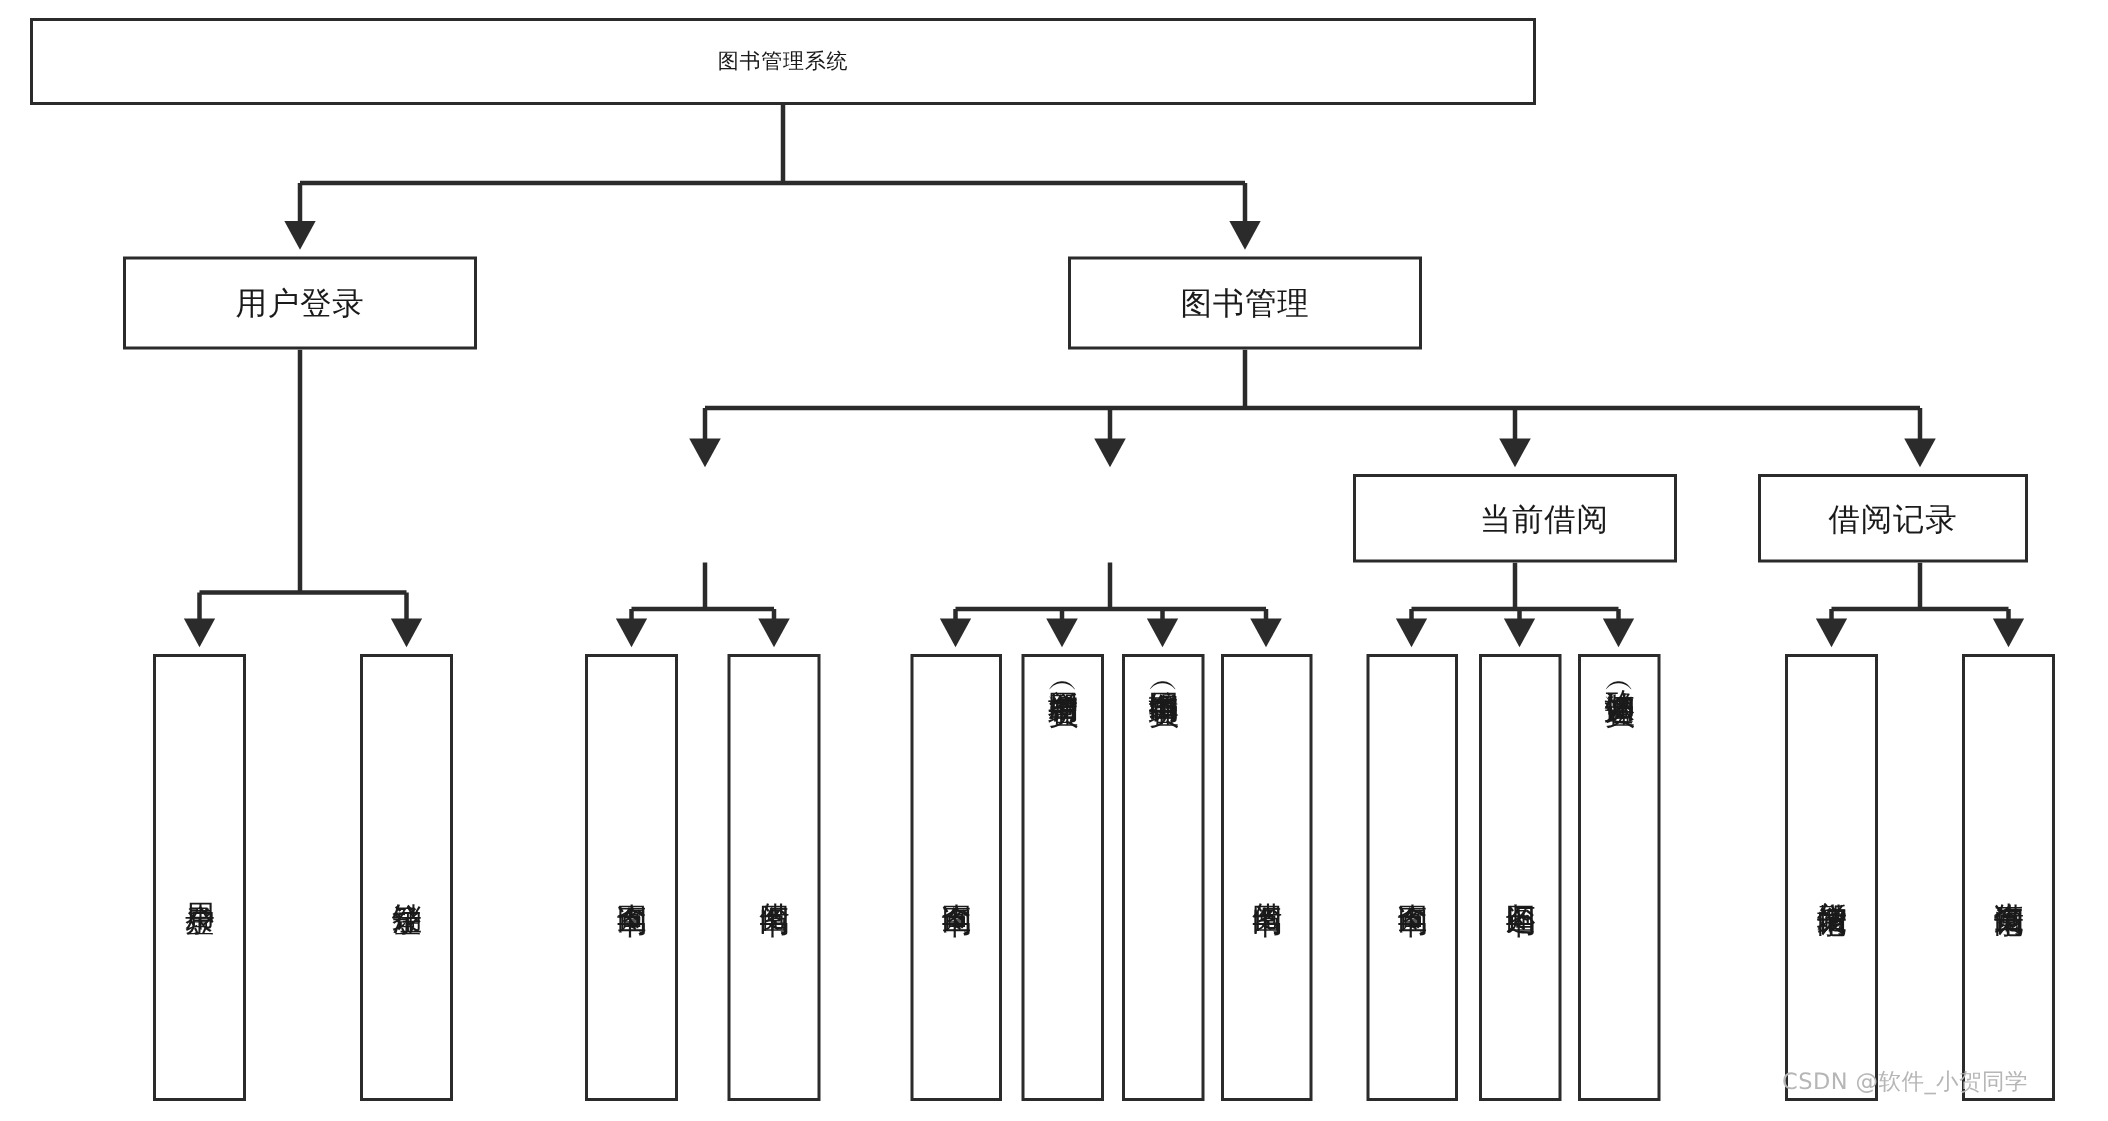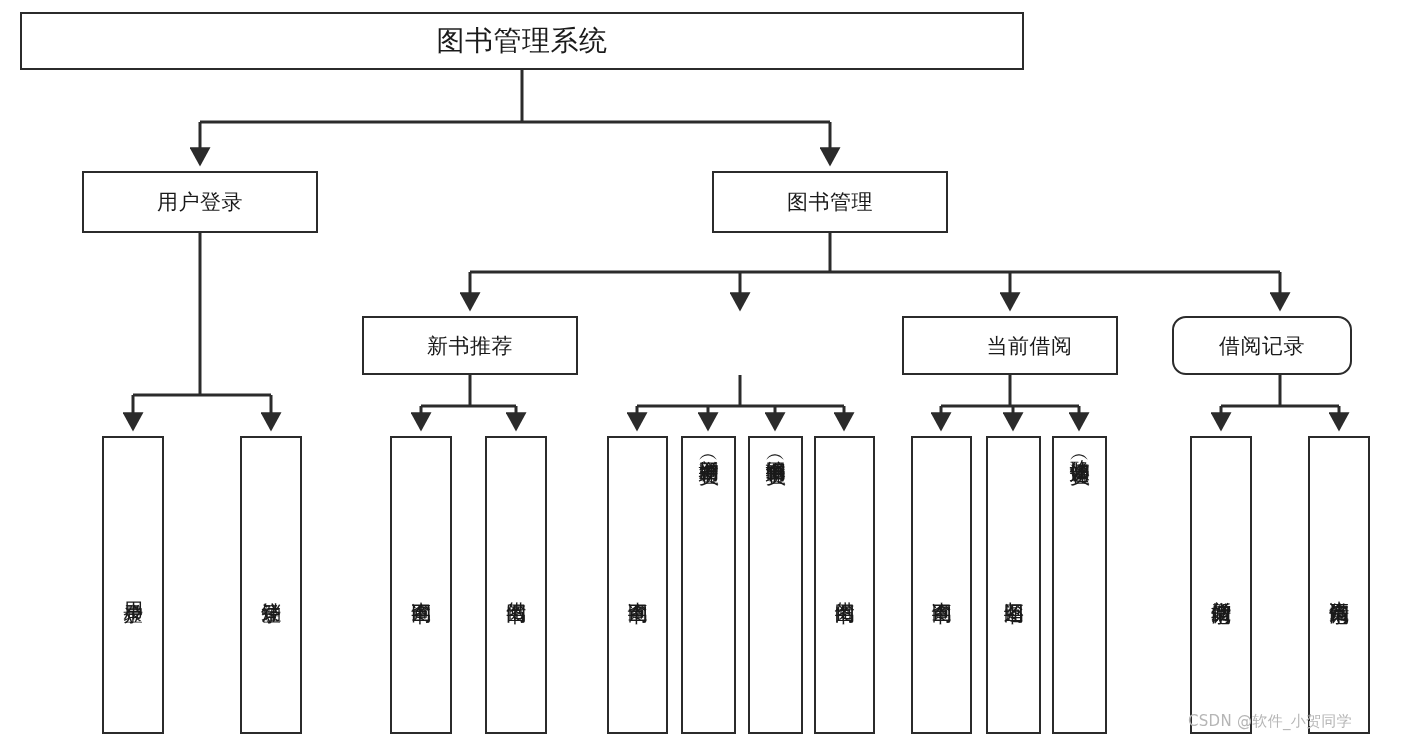--- a/index.html
+++ b/index.html
@@ -35,21 +35,21 @@
     display: flex;
     align-items: center;
     justify-content: center;
     color: #1a1a1a;
   }
   .node-h {
     font-size: 21px;
     letter-spacing: 0.5px;
     white-space: nowrap;
   }
-  .node-root .node-label { font-size: 28px; }
+  .node-root .node-label { font-size: 14px; }
   .node-leaf {
     align-items: flex-start;
     padding-top: 6px;
   }
   .node-leaf .node-label {
     writing-mode: vertical-rl;
     text-orientation: upright;
     font-size: 20px;
     line-height: 1.18;
     letter-spacing: 1px;
@@ -129,27 +129,24 @@
     <span class="node-label">图书管理系统</span>
   </div>
 
   <div class="node node-h" style="left:82px; top:171px; width:236px; height:62px;">
     <span class="node-label">用户登录</span>
   </div>
   <div class="node node-h" style="left:712px; top:171px; width:236px; height:62px;">
     <span class="node-label">图书管理</span>
   </div>
 
-  <div class="node node-h" style="left:362px; top:316px; width:216px; height:59px;">
-    <span class="node-label">新书推荐</span>
-  </div>
   <div class="node node-h" style="left:902px; top:316px; width:216px; height:59px;padding-left:39px;">
     <span class="node-label">当前借阅</span>
   </div>
-  <div class="node node-h" style="left:1172px; top:316px; width:180px; height:59px;border-radius:14px;">
+  <div class="node node-h" style="left:1172px; top:316px; width:180px; height:59px;">
     <span class="node-label">借阅记录</span>
   </div>
 
   <div class="node node-leaf center-v" style="left:102px; top:436px; width:62px; height:298px;">
     <span class="node-label">用户登录</span>
   </div>
   <div class="node node-leaf center-v" style="left:240px; top:436px; width:62px; height:298px;">
     <span class="node-label">注销登录</span>
   </div>
 

